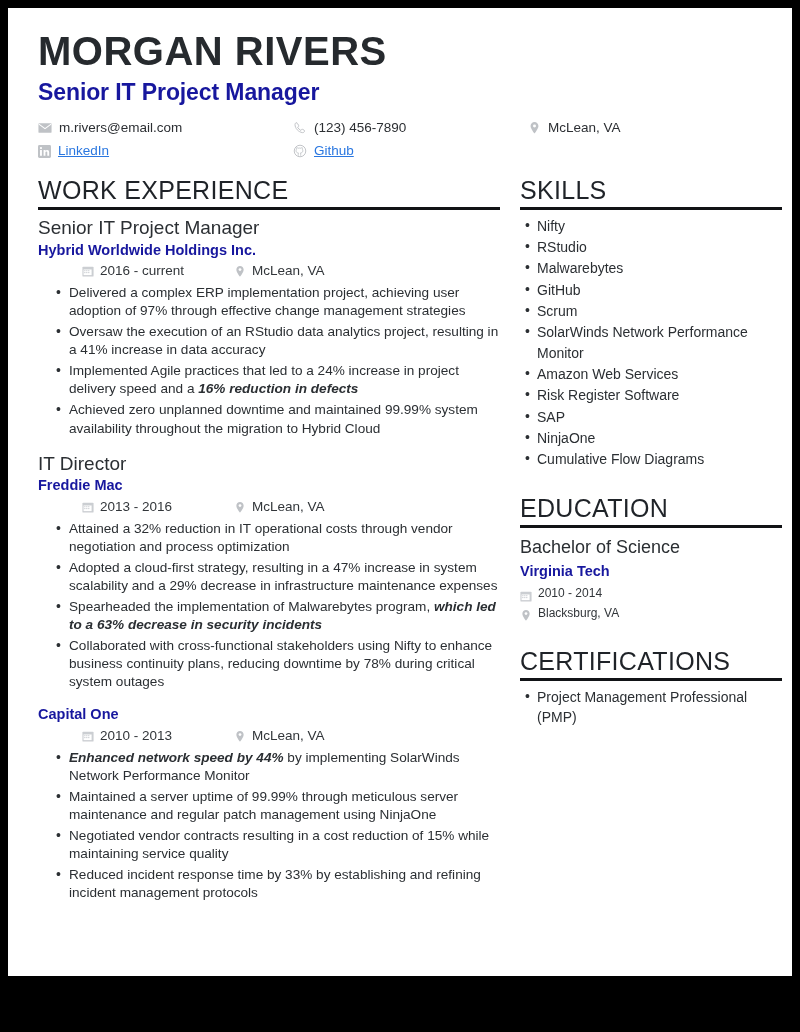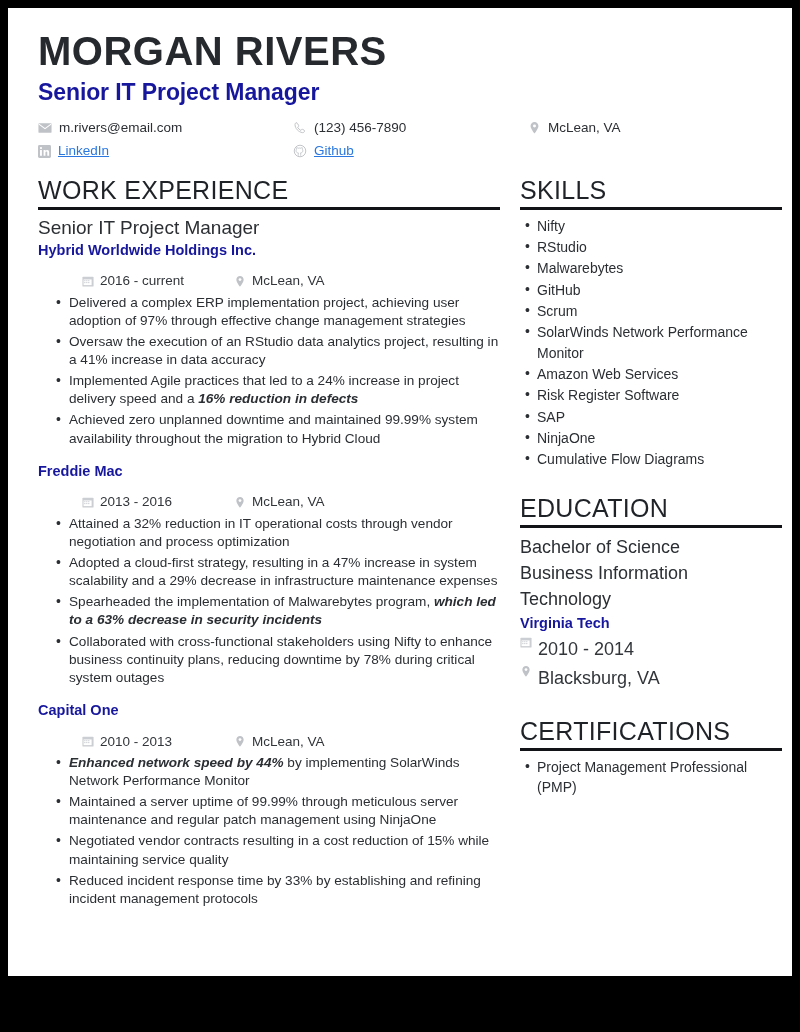--- a/index.html
+++ b/index.html
@@ -88,21 +88,21 @@
   }
   .job-company {
     font-size: 14.5px;
     font-weight: bold;
     color: #17179e;
     margin-top: 1px;
     line-height: 1.3;
   }
   .job-meta {
     display: flex;
-    margin-top: 13px;
+    margin-top: 3px;
     font-size: 13.5px;
     color: #32363a;
     line-height: 1.3;
     padding-left: 44px;
   }
   .meta-date { display: flex; align-items: center; gap: 6px; width: 152px; }
   .meta-loc  { display: flex; align-items: center; gap: 6px; }
 
   ul.bullets {
     margin-top: 4px;
@@ -156,23 +156,23 @@
   }
   .edu-school {
     font-size: 14.5px;
     font-weight: bold;
     color: #17179e;
     line-height: 1.45;
     margin-top: 1px;
   }
   .edu-meta {
     display: flex;
-    align-items: flex-start;
+    align-items: flex-end;
     gap: 6px;
-    font-size: 18px;
+    font-size: 12px;
     color: #32363a;
     line-height: 1.5;
     margin-top: 2px;
   }
 </style>
 </head>
 <body>
 
 <div class="page">
   <div class="inner">
@@ -274,20 +274,21 @@
                   </span>
                 </div>
                 <ul class="bullets">
                   <li>Delivered a complex ERP implementation project, achieving user adoption of 97% through effective change management strategies</li>
                   <li>Oversaw the execution of an RStudio data analytics project, resulting in a 41% increase in data accuracy</li>
                   <li>Implemented Agile practices that led to a 24% increase in project delivery speed and a <b>16% reduction in defects</b></li>
                   <li>Achieved zero unplanned downtime and maintained 99.99% system availability throughout the migration to Hybrid Cloud</li>
                 </ul>
               </div>
               <div class="job">
+                <div class="job-title">IT Director</div>
                 <div class="job-company">Freddie Mac</div>
                 <div class="job-meta">
                   <span class="meta-date">
                     <span class="ic">
                       <svg width="12" height="12" viewBox="0 0 14 14">
                         <rect x="0.5" y="2" width="13" height="11.5" rx="1" fill="#cbced2"></rect>
                         <rect x="1.8" y="5.2" width="9.4" height="6.6" fill="#ffffff"></rect>
                         <rect x="2.6" y="6" width="1.4" height="1.3" fill="#cbced2"></rect>
                         <rect x="4.9" y="6" width="1.4" height="1.3" fill="#cbced2"></rect>
                         <rect x="7.2" y="6" width="1.4" height="1.3" fill="#cbced2"></rect>
@@ -371,21 +372,20 @@
               <li>SAP</li>
               <li>NinjaOne</li>
               <li>Cumulative Flow Diagrams</li>
             </ul>
         </div>
 
         <div class="sec-block">
           <div class="sec-title">EDUCATION</div>
           <div class="sec-rule"></div>
           <div class="edu-line">Bachelor of Science</div>
-          <div class="edu-line">Business Information Technology</div>
           <div class="edu-school">Virginia Tech</div>
           <div class="edu-meta">
             <span class="ic">
               <svg width="12" height="12" viewBox="0 0 14 14">
                   <rect x="0.5" y="2" width="13" height="11.5" rx="1" fill="#cbced2"></rect>
                   <rect x="1.8" y="5.2" width="9.4" height="6.6" fill="#ffffff"></rect>
                   <rect x="2.6" y="6" width="1.4" height="1.3" fill="#cbced2"></rect>
                   <rect x="4.9" y="6" width="1.4" height="1.3" fill="#cbced2"></rect>
                   <rect x="7.2" y="6" width="1.4" height="1.3" fill="#cbced2"></rect>
                   <rect x="2.6" y="8.2" width="1.4" height="1.3" fill="#cbced2"></rect>

